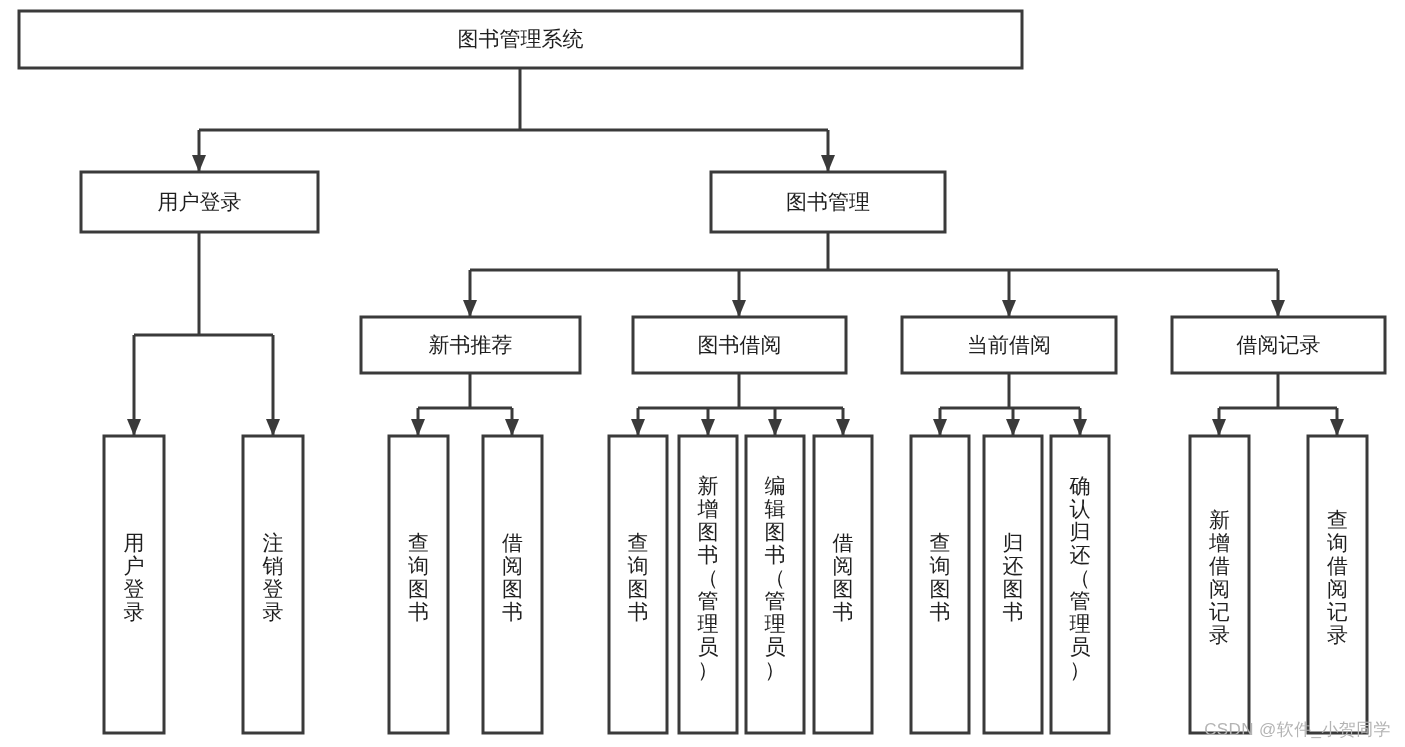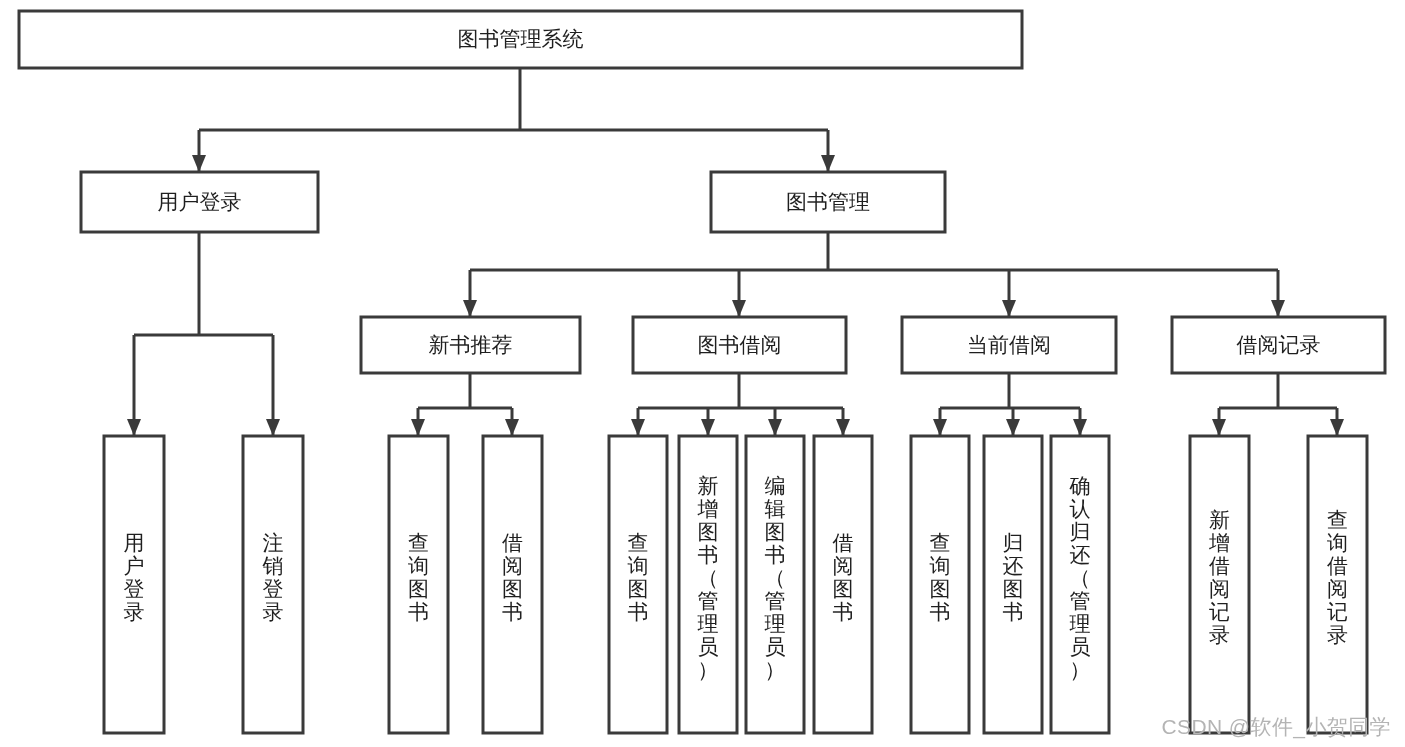--- a/index.html
+++ b/index.html
@@ -54,21 +54,21 @@
     font-family: "Liberation Sans", "DejaVu Sans", sans-serif;
     font-size: 21px;
     fill: #1f1f1f;
     text-anchor: middle;
   }
   .watermark-text {
     position: absolute;
     right: 14px;
     bottom: 6px;
     font-family: "Liberation Sans", "DejaVu Sans", sans-serif;
-    font-size: 21px;
+    font-size: 17px;
     color: #b4b4b4;
     white-space: nowrap;
     letter-spacing: 0.4px;
     user-select: none;
     margin-left: 44px;
   }
 </style>
 </head>
 <body>
 

